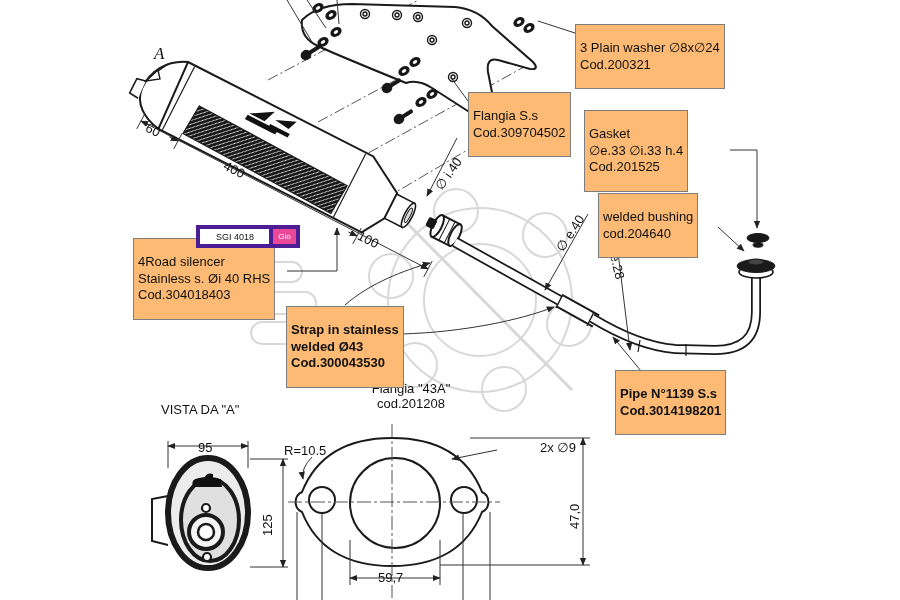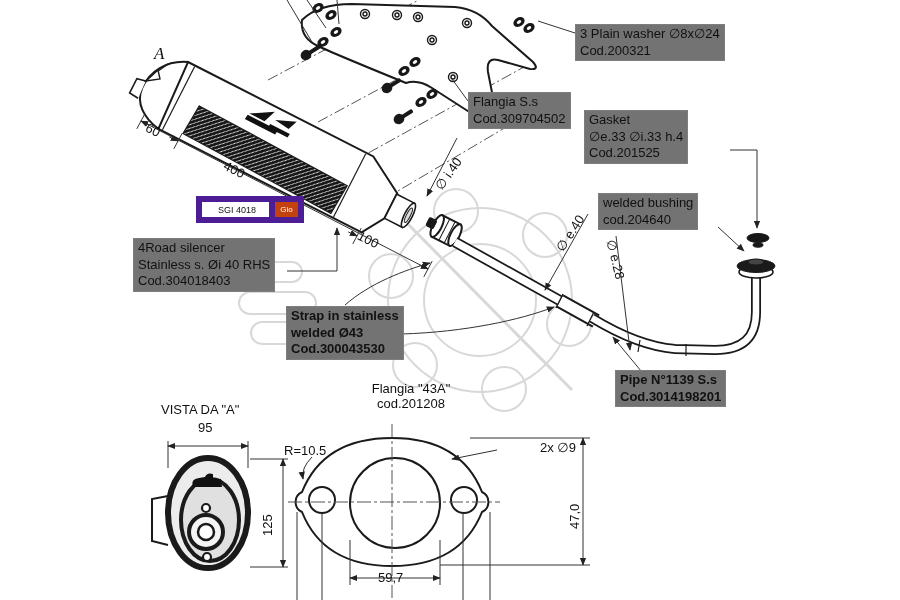--- a/index.html
+++ b/index.html
@@ -1,25 +1,25 @@
 <!DOCTYPE html>
 <html><head>
 <meta charset="utf-8">
 <style>
   html,body{margin:0;padding:0;background:#fff;}
   .stage{position:relative;width:900px;height:600px;background:#fff;overflow:hidden;
          font-family:"Liberation Sans",sans-serif;color:#111;}
   .stage svg{position:absolute;left:0;top:0;}
-  .lbl{position:absolute;background:#737373;border:1px solid #7e7e7e;padding:1px 4px;
+  .lbl{position:absolute;background:#fdba74;border:1px solid #7e7e7e;padding:15px 4px;
        font-size:13px;line-height:1.28;white-space:nowrap;z-index:5;}
   .dim{position:absolute;font-size:13px;white-space:nowrap;z-index:4;transform-origin:left top;}
   .cap{position:absolute;font-size:13px;white-space:nowrap;z-index:4;}
-  .plate{position:absolute;border:6px solid #4c1d95;background:#fff;font-size:9px;
-         display:flex;align-items:center;justify-content:center;z-index:5;}
-  .plate.brand{background:#c2410c;color:#fff;font-size:8px;}
+  .plate{position:absolute;border:4px solid #4c1d95;background:#fff;font-size:9px;
+         display:flex;align-items:center;justify-content:center;z-index:5;margin-top:29px;}
+  .plate.brand{background:#ec4899;color:#fff;font-size:8px;}
   .viewmark{position:absolute;font-family:"Liberation Serif",serif;font-style:italic;
             font-size:17px;z-index:4;}
   .center{text-align:center;}
 </style>
 </head>
 <body>
 
 <div class="stage">
 
 <svg width="900" height="600" viewBox="0 0 900 600">
@@ -269,21 +269,21 @@
   <span>Gio</span>
 </div>
 
 <div class="viewmark" style="left:154px;top:44px;">A</div>
 <div class="dim" style="left:150px;top:120px;transform:rotate(27deg);">60</div>
 <div class="dim" style="left:228px;top:158px;transform:rotate(27deg);">400</div>
 <div class="dim" style="left:362px;top:228px;transform:rotate(27deg);">100</div>
 <div class="dim" style="left:432px;top:184px;transform:rotate(-55deg);">∅ i.40</div>
 <div class="dim" style="left:553px;top:246px;transform:rotate(-57deg);">∅ e.40</div>
 <div class="dim" style="left:618px;top:238px;transform:rotate(76deg);">∅ e.28</div>
-<div class="dim" style="left:198px;top:420px;text-align:center;">95</div>
+<div class="dim" style="left:198px;top:440px;text-align:center;">95</div>
 <div class="dim" style="left:260px;top:536px;transform:rotate(-90deg);">125</div>
 <div class="dim" style="left:284px;top:443px;">R=10.5</div>
 <div class="dim" style="left:492px;top:440px;margin-left:48px;">2x ∅9</div>
 <div class="dim" style="left:378px;top:570px;">59,7</div>
 <div class="dim" style="left:567px;top:529px;transform:rotate(-90deg);">47,0</div>
 
 <div class="cap" style="left:161px;top:402px;">VISTA DA "A"</div>
 <div class="cap center" style="left:346px;top:381px;width:130px;">
   <div>Flangia "43A"</div>
   <div>cod.201208</div>

